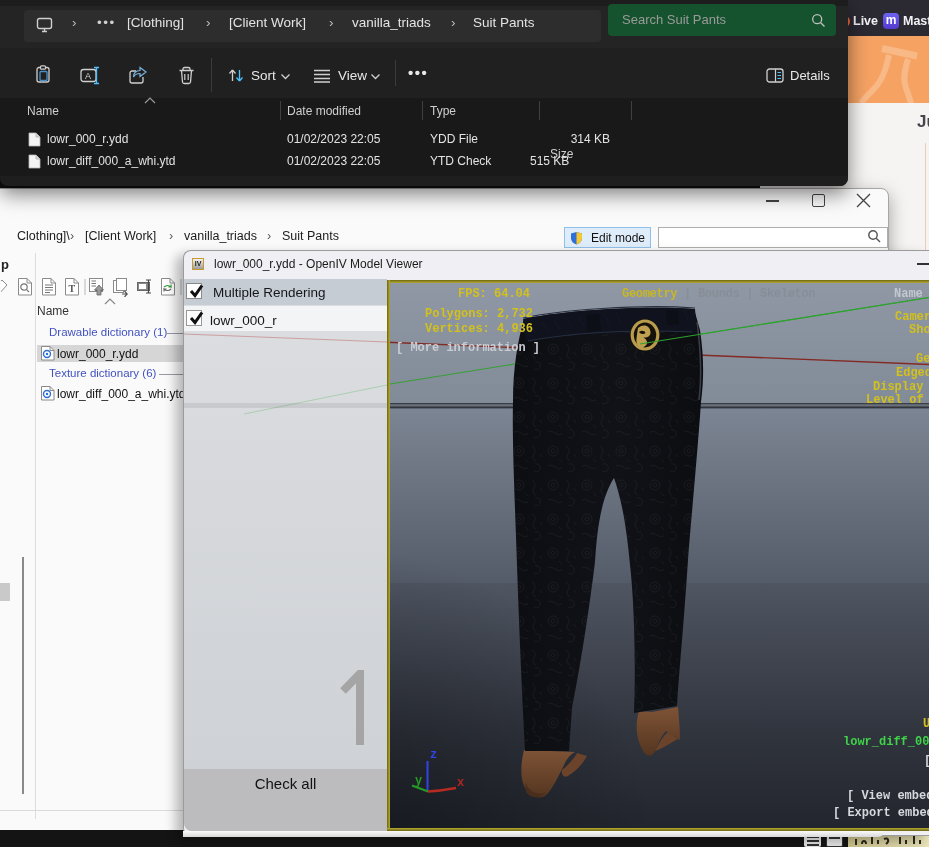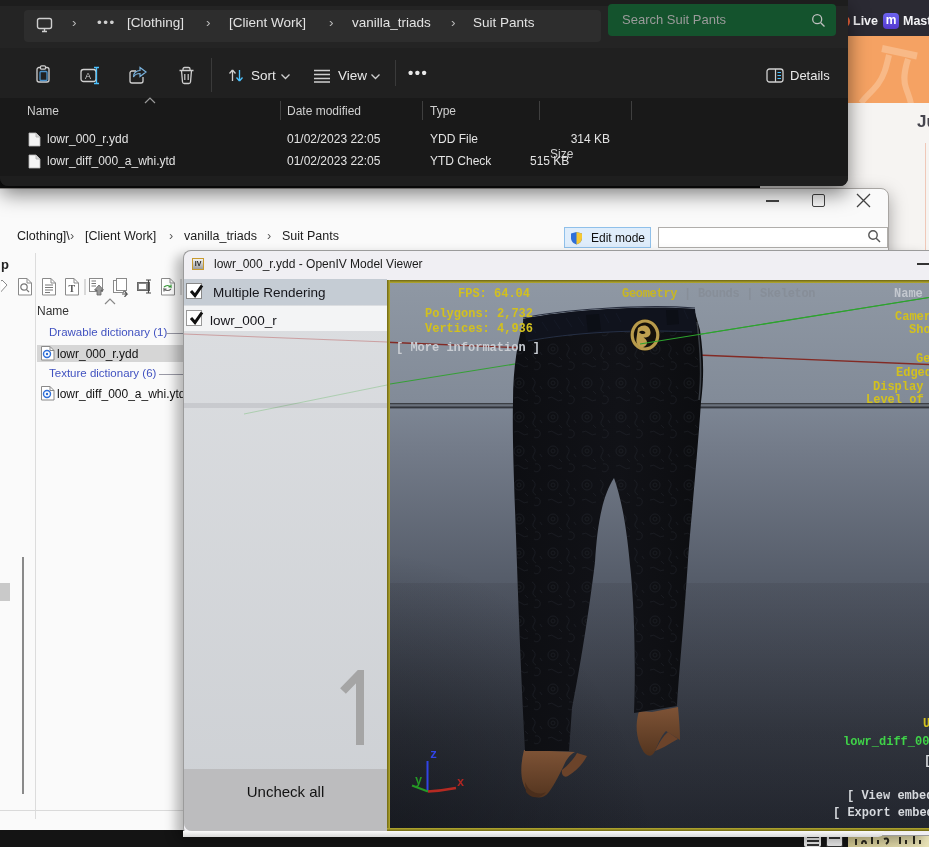--- a/index.html
+++ b/index.html
@@ -321,21 +321,21 @@
       <path d="M4 9 L8 13.5 L15 3.5" fill="none" stroke="#111" stroke-width="3"></path>
     </svg>
   <div class="abs" style="left:29px;top:6px;font-size:13.5px;color:#15151a;">Multiple Rendering</div>
   <div class="abs" style="left:26px;top:34px;font-size:13.5px;color:#15151a;">lowr_000_r</div>
 
   <svg class="abs" style="left:148px;top:391px" width="44" height="82">
       <path d="M11 21 L28 3.5 L28 75" fill="none" stroke="#a5a5a5" stroke-width="8"></path>
     </svg>
 
   <div class="abs" style="left:0;top:490px;width:203px;height:62px;background:#bcbcbe;">
-    <div style="text-align:center;font-size:15px;color:#111;margin-top:14px;">Uncheck all</div>
+    <div style="text-align:center;font-size:15px;color:#111;margin-top:6px;">Check all</div>
   </div>
 </div>
 
 <div class="abs" id="viewport" style="left:387px;top:280px;width:542px;height:551px;overflow:hidden;
      background:linear-gradient(#8f98a4 0%, #828b98 22%, #7d8694 23%, #747c8a 30%, #555c69 55%, #33374122 0%),
      linear-gradient(180deg,#8f98a4 0%,#828b98 22%,#767e8c 24%,#6a7280 38%,#4d535f 60%,#30343d 82%,#1f222a 100%);">
 
   <div class="abs" style="left:-120px;top:240px;width:420px;height:400px;background:radial-gradient(ellipse at 20% 90%, rgba(10,12,16,0.55), rgba(10,12,16,0) 65%);"></div>
   <svg class="abs" style="left:0;top:0" width="542" height="551" viewBox="387 280 542 551">
 

